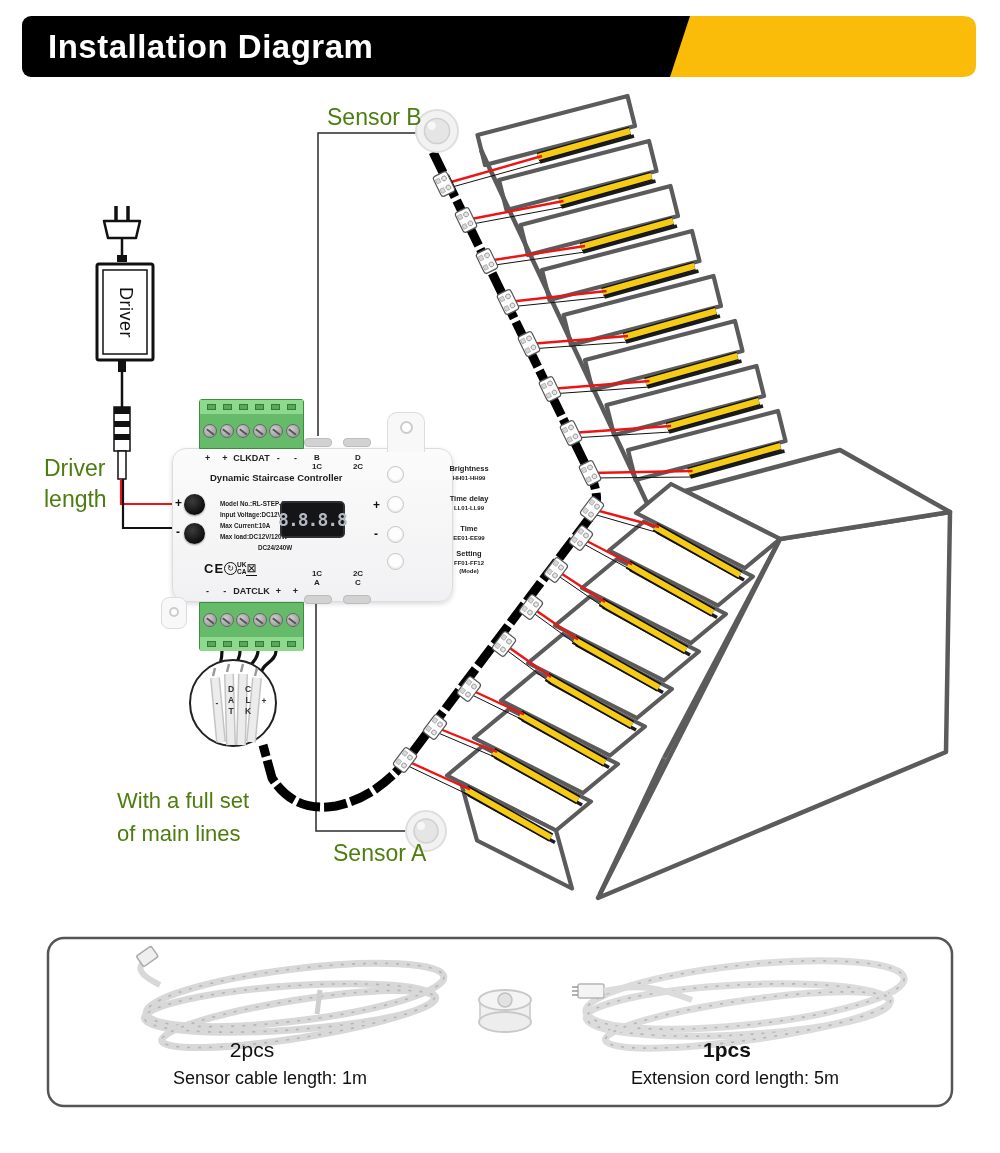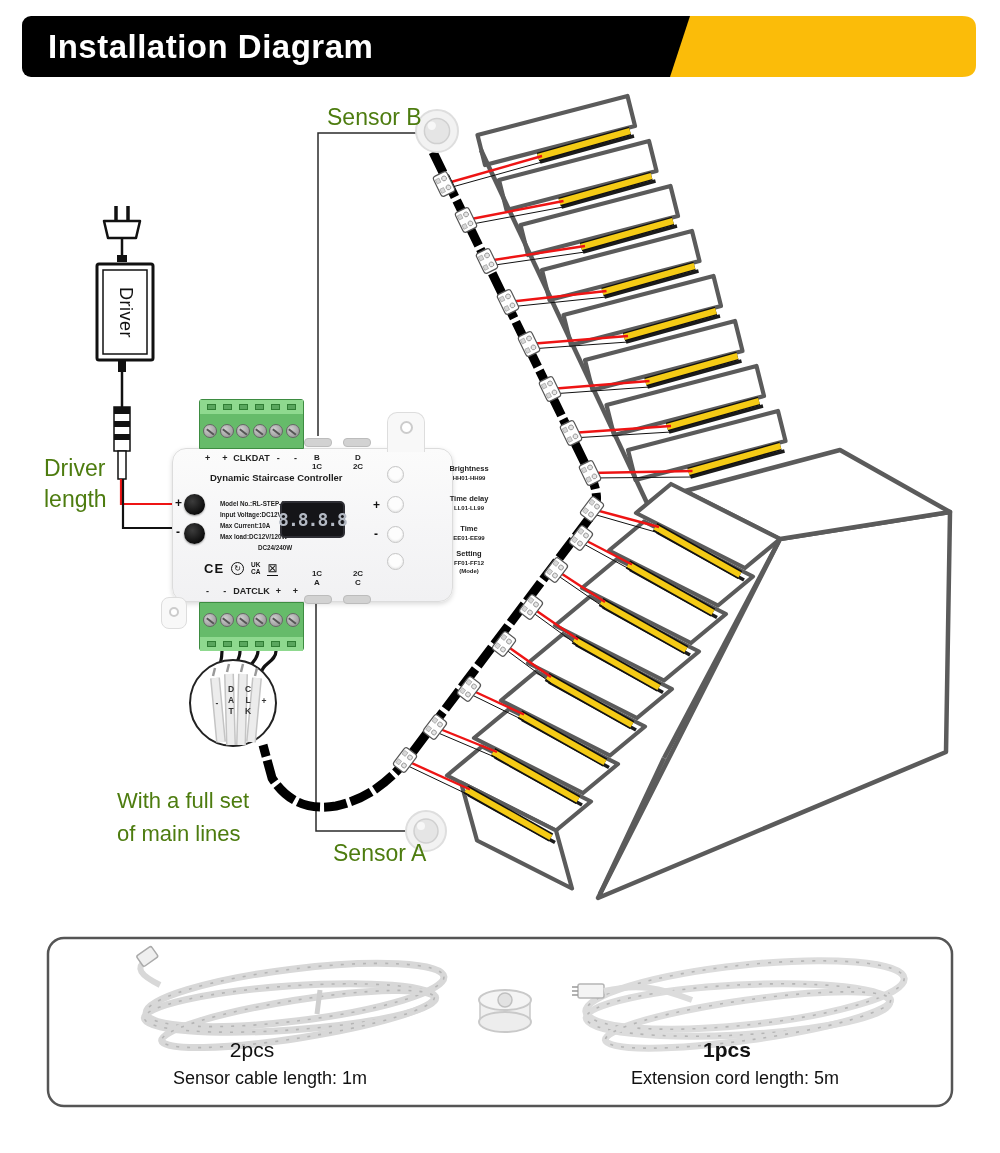--- a/index.html
+++ b/index.html
@@ -61,21 +61,21 @@
   .pm { position:absolute; font-size:12px; font-weight:bold; color:#111; }
   .pm.l1 { left:2px; top:47px; } .pm.l2 { left:3px; top:76px; }
   .pm.r1 { left:200px; top:49px; } .pm.r2 { left:201px; top:78px; }
   .btn { position:absolute; left:214px; width:17px; height:17px; border-radius:50%; background:#fdfdfd;
          border:1.5px solid #c5c5c5; box-shadow:inset 0 -1px 2px rgba(0,0,0,.1); }
   .btn.b1 { top:17px; } .btn.b2 { top:47px; } .btn.b3 { top:77px; } .btn.b4 { top:104px; }
   .blab { position:absolute; left:237px; width:46px; text-align:center; font-weight:bold; color:#222;margin-left:36px; }
   .blab .l { font-size:7.5px; line-height:9.5px; white-space:nowrap; }
   .blab .r, .blab .n { font-size:6px; line-height:8px; white-space:nowrap; }
   .blab.bl1 { top:15px; } .blab.bl2 { top:45px; } .blab.bl3 { top:75px; } .blab.bl4 { top:100px; }
-  .certs { position:absolute; left:31px; top:112px; display:flex; align-items:center; gap:7px; color:#111; }
+  .certs { position:absolute; left:31px; top:112px; display:flex; align-items:center; color:#111; }
   .ce { font-size:13px; font-weight:bold; letter-spacing:1px; }
   .ric { width:13px; height:13px; border:1.3px solid #111; border-radius:50%; font-size:8px; text-align:center; line-height:11px; }
   .ukca { font-size:6.5px; font-weight:bold; line-height:6.5px; text-align:center; }
   .weee { font-size:12px; border-bottom:1.5px solid #111; line-height:13px; }
   
   .kqty { position:absolute; font-size:21px; color:#111; text-align:center; z-index:2; }
   .kdesc { position:absolute; font-size:18px; color:#111; text-align:center; z-index:2; }
 </style>
 </head>
 <body>

